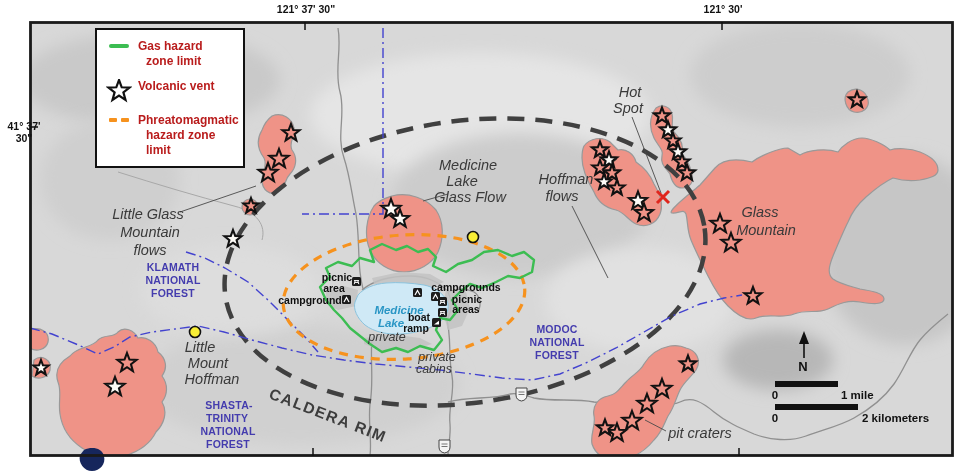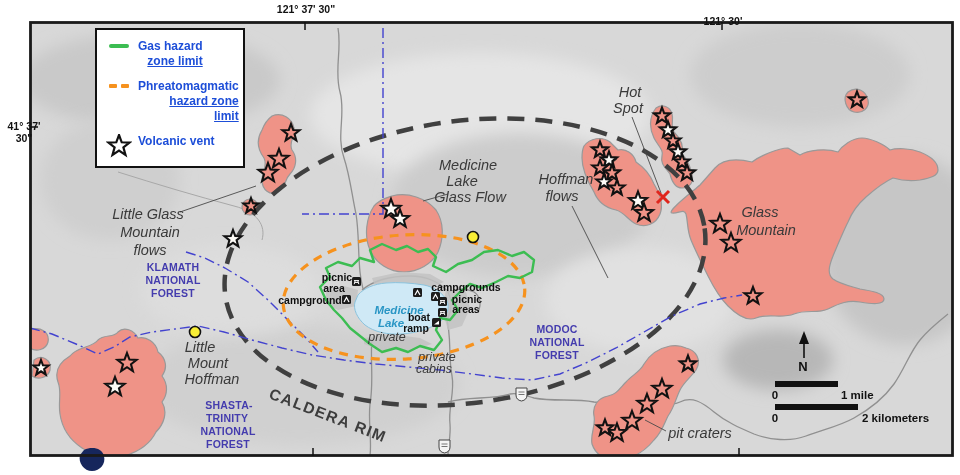--- a/index.html
+++ b/index.html
@@ -1,38 +1,38 @@
 <!DOCTYPE html>
 <html><head>
 <meta charset="utf-8">
 <style>
   html,body{margin:0;padding:0;background:#fff;}
   #stage{position:relative;width:960px;height:475px;background:#ffffff;overflow:hidden;
          font-family:"Liberation Sans",sans-serif;}
   .coord{position:absolute;font:bold 10.5px "Liberation Sans",sans-serif;color:#111;text-align:center;}
   #coord-top-left{left:258px;top:3px;width:96px;}
-  #coord-top-right{left:678px;top:15px;width:90px;}
+  #coord-top-right{left:678px;top:3px;width:90px;}
   #coord-lat{left:1px;top:120px;width:46px;}
   svg text{font-family:"Liberation Sans",sans-serif;}
   .flow-label{font:italic 14.5px "Liberation Sans",sans-serif;fill:#3a3a3a;}
   .flow-label-sm{font:italic 12.5px "Liberation Sans",sans-serif;fill:#3a3a3a;}
   .forest-label{font:bold 10.5px "Liberation Sans",sans-serif;fill:#443cae;letter-spacing:.2px;}
   .fac-label{font:bold 10.5px "Liberation Sans",sans-serif;fill:#101010;}
   .lake-label{font:italic bold 11.5px "Liberation Sans",sans-serif;fill:#2a96c5;}
   .caldera-label{font:bold 15.5px "Liberation Sans",sans-serif;fill:#3d3d3d;letter-spacing:1.5px;}
   .scale-label{font:bold 11.5px "Liberation Sans",sans-serif;fill:#111;}
   .north-label{font:bold 13px "Liberation Sans",sans-serif;fill:#111;}
   
   #legend{position:absolute;left:95px;top:28px;width:150px;background:#fff;
           border:2.5px solid #111;box-sizing:border-box;padding:9px 5px 8px 8px;
           display:flex;flex-direction:column;gap:10px;}
   .legend-item{display:flex;align-items:flex-start;gap:6px;}
   .legend-sym{width:27px;flex:0 0 27px;display:flex;justify-content:center;align-items:center;}
-  .legend-text{font:bold 12px "Liberation Sans",sans-serif;color:#1d4ed8;line-height:1.25;text-align:right;}
-  .legend-text .l2{padding-left:8px;text-decoration:underline;}
+  .legend-text{font:bold 12px "Liberation Sans",sans-serif;color:#b91c1c;line-height:1.25;}
+  .legend-text .l2{padding-left:8px;}
   .sw-line{width:20px;height:3.5px;background:#3cbd52;border-radius:2px;margin-top:5px;}
   .sw-dash{display:flex;gap:4px;margin-top:5px;}
   .sw-dash i{width:8px;height:3.5px;background:#f6921e;border-radius:1px;}
   .sw-circle{width:10px;height:10px;border-radius:50%;background:#f8ee35;border:1.6px solid #111;margin-top:2px;}
 </style>
 </head>
 <body>
 
 <div id="stage">
 
@@ -283,35 +283,35 @@
       <span class="legend-sym">
           <span class="sw-line"></span>
         </span>
       <span class="legend-text">
         <div>Gas hazard</div>
         <div class="l2">zone limit</div>
       </span>
     </div>
     <div class="legend-item">
       <span class="legend-sym">
+        <svg width="26" height="24" viewBox="-13 -12 26 24">
+          <path d="M0,-11 L2.7,-3.7 L10.5,-3.4 L4.4,1.4 L6.5,8.9 L0,4.6 L-6.5,8.9 L-4.4,1.4 L-10.5,-3.4 L-2.7,-3.7 Z" fill="#fff" stroke="#111" stroke-width="2.2" stroke-linejoin="miter"></path>
+        </svg>
+      </span>
+      <span class="legend-text">
+        <div>Volcanic vent</div>
+      </span>
+    </div>
+    <div class="legend-item">
+      <span class="legend-sym">
         <span class="sw-dash">
             <i></i>
             <i></i>
           </span>
       </span>
       <span class="legend-text">
         <div>Phreatomagmatic</div>
         <div class="l2">hazard zone limit</div>
       </span>
     </div>
-    <div class="legend-item">
-      <span class="legend-sym">
-        <svg width="26" height="24" viewBox="-13 -12 26 24">
-          <path d="M0,-11 L2.7,-3.7 L10.5,-3.4 L4.4,1.4 L6.5,8.9 L0,4.6 L-6.5,8.9 L-4.4,1.4 L-10.5,-3.4 L-2.7,-3.7 Z" fill="#fff" stroke="#111" stroke-width="2.2" stroke-linejoin="miter"></path>
-        </svg>
-      </span>
-      <span class="legend-text">
-        <div>Volcanic vent</div>
-      </span>
-    </div>
   </div>
 
 </div>
 
 </body></html>

